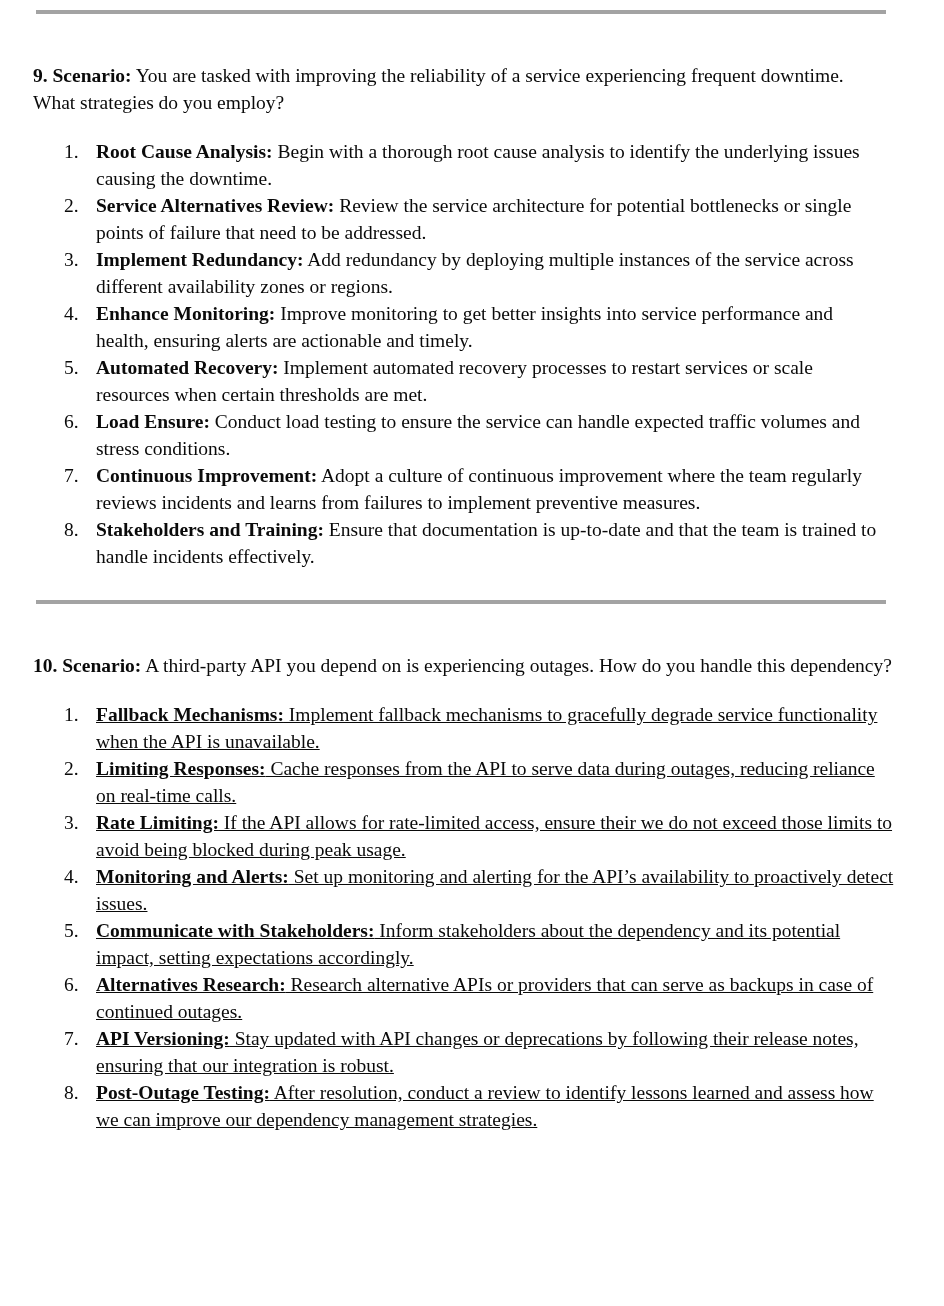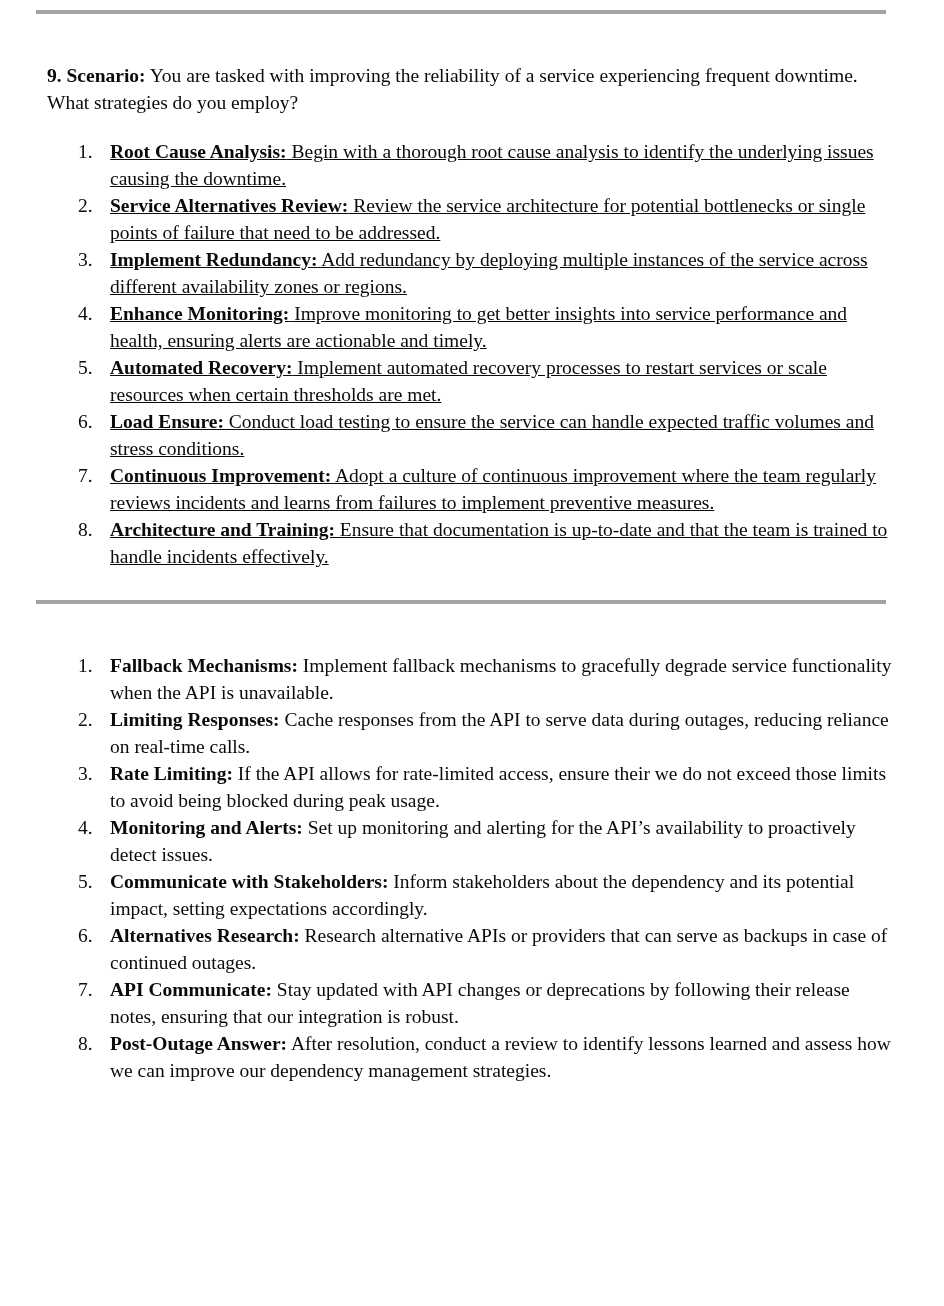--- a/index.html
+++ b/index.html
@@ -25,21 +25,21 @@
     height: 4px;
     background: #a3a3a3;
     margin-left: 36px;
     width: 850px;
     border: 0;
   }
   #rule-top { margin-top: 10px; }
   #rule-mid { margin-top: 30px; margin-bottom: 0; }
 
   .section {
-    padding-left: 47px;
+    padding-left: 33px;
     padding-right: 54px;
     margin-top: 48px;
   }
   .para {
     font-size: 19.5px;
     line-height: 27px;
     text-align: left;
     margin: 0;
     padding: 0;
   }
@@ -67,22 +67,22 @@
     content: counter(itm) ".";
     position: absolute;
     left: 0;
     top: 0;
     width: 24px;
     text-align: left;
   }
   ol.items > li .term {
     font-weight: bold;
   }
-  #section-9 ol.items { margin-top: 22px; text-decoration: underline; }
-  #section-10 ol.items { margin-top: 22px; }
+  #section-9 ol.items { margin-top: 22px; }
+  #section-10 ol.items { margin-top: 22px; text-decoration: underline; }
   #section-10 { padding-right: 48px; }
   #section-9 .scenario-para { margin-top: 34px; }
   #section-10 .scenario-para { margin-top: 36px; }
 </style>
 </head>
 <body>
 
 <div class="page">
 
   <hr class="rule" id="rule-top">
@@ -93,37 +93,38 @@
 
 
     <ol class="items">
       <li><span class="term">Root Cause Analysis:</span><span> Begin with a thorough root cause analysis to identify the underlying issues causing the downtime.</span></li>
       <li><span class="term">Service Alternatives Review:</span><span> Review the service architecture for potential bottlenecks or single points of failure that need to be addressed.</span></li>
       <li><span class="term">Implement Redundancy:</span><span> Add redundancy by deploying multiple instances of the service across different availability zones or regions.</span></li>
       <li><span class="term">Enhance Monitoring:</span><span> Improve monitoring to get better insights into service performance and health, ensuring alerts are actionable and timely.</span></li>
       <li><span class="term">Automated Recovery:</span><span> Implement automated recovery processes to restart services or scale resources when certain thresholds are met.</span></li>
       <li><span class="term">Load Ensure:</span><span> Conduct load testing to ensure the service can handle expected traffic volumes and stress conditions.</span></li>
       <li><span class="term">Continuous Improvement:</span><span> Adopt a culture of continuous improvement where the team regularly reviews incidents and learns from failures to implement preventive measures.</span></li>
-      <li><span class="term">Architecture and Training:</span><span> Ensure that documentation is up-to-date and that the team is trained to handle incidents effectively.</span></li>
+      <li><span class="term">Stakeholders and Training:</span><span> Ensure that documentation is up-to-date and that the team is trained to handle incidents effectively.</span></li>
     </ol>
 
   </div>
 
   <hr class="rule" id="rule-mid">
 
   <div class="section" id="section-10">
 
+    <p class="para scenario-para"><span class="lead">10.</span> <span class="lead">Scenario:</span><span> A third-party API you depend on is experiencing outages. How do you handle this dependency?</span></p>
 
 
     <ol class="items">
       <li><span class="term">Fallback Mechanisms:</span><span> Implement fallback mechanisms to gracefully degrade service functionality when the API is unavailable.</span></li>
       <li><span class="term">Limiting Responses:</span><span> Cache responses from the API to serve data during outages, reducing reliance on real-time calls.</span></li>
       <li><span class="term">Rate Limiting:</span><span> If the API allows for rate-limited access, ensure their we do not exceed those limits to avoid being blocked during peak usage.</span></li>
       <li><span class="term">Monitoring and Alerts:</span><span> Set up monitoring and alerting for the API’s availability to proactively detect issues.</span></li>
       <li><span class="term">Communicate with Stakeholders:</span><span> Inform stakeholders about the dependency and its potential impact, setting expectations accordingly.</span></li>
       <li><span class="term">Alternatives Research:</span><span> Research alternative APIs or providers that can serve as backups in case of continued outages.</span></li>
-      <li><span class="term">API Communicate:</span><span> Stay updated with API changes or deprecations by following their release notes, ensuring that our integration is robust.</span></li>
-      <li><span class="term">Post-Outage Answer:</span><span> After resolution, conduct a review to identify lessons learned and assess how we can improve our dependency management strategies.</span></li>
+      <li><span class="term">API Versioning:</span><span> Stay updated with API changes or deprecations by following their release notes, ensuring that our integration is robust.</span></li>
+      <li><span class="term">Post-Outage Testing:</span><span> After resolution, conduct a review to identify lessons learned and assess how we can improve our dependency management strategies.</span></li>
     </ol>
 
   </div>
 
 </div>
 
 </body></html>

